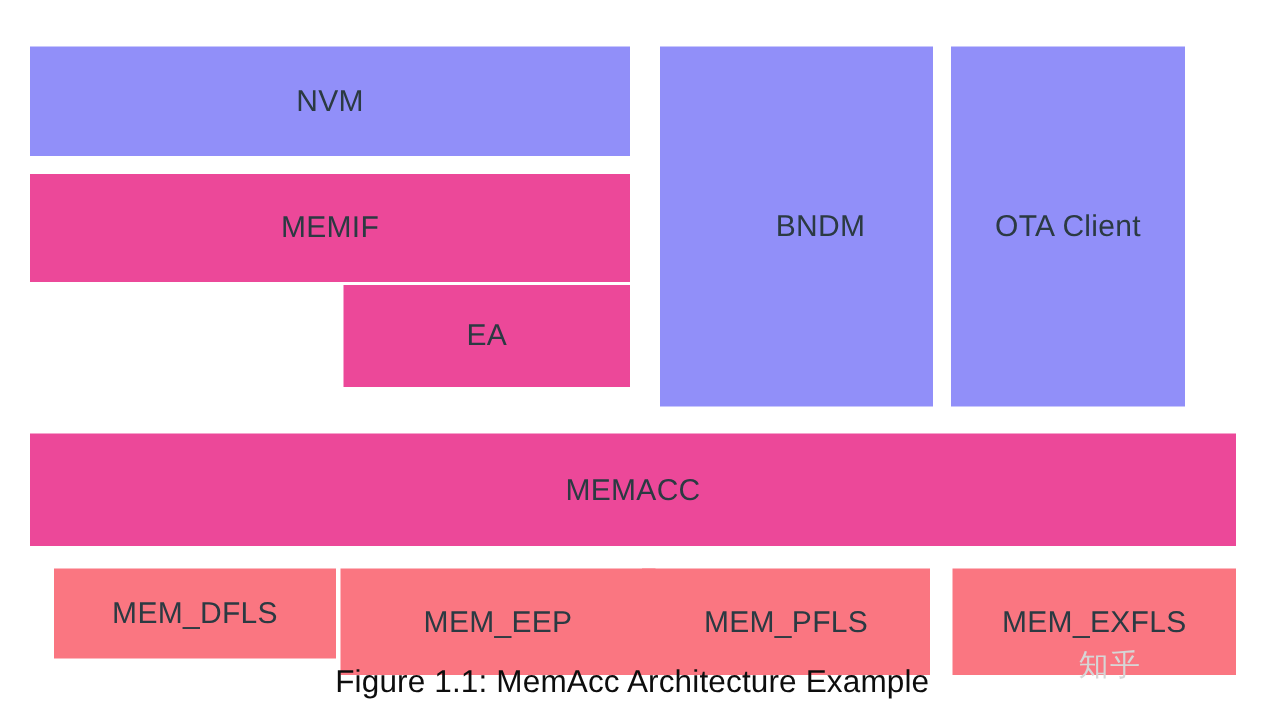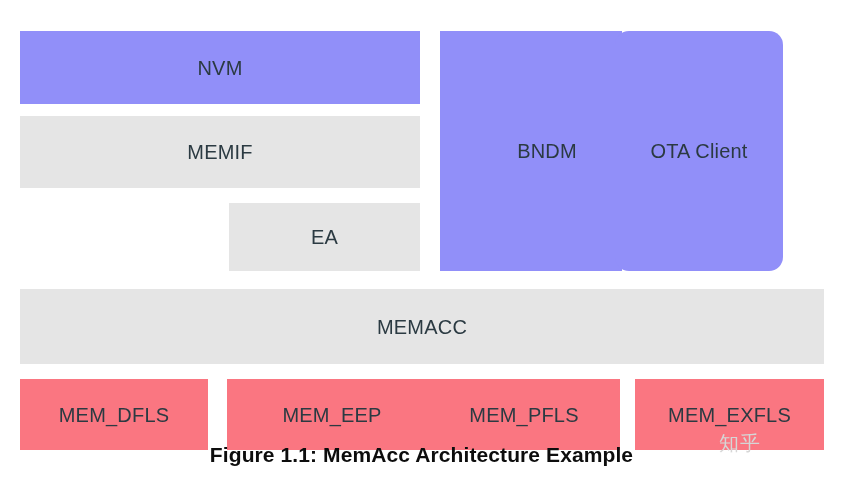--- a/index.html
+++ b/index.html
@@ -27,51 +27,51 @@
     font-family: "Liberation Sans", sans-serif;
     font-size: 20px;
     font-weight: 400;
     letter-spacing: 0.2px;
     line-height: 1;
     text-align: center;
     user-select: none;
     margin-top: 16px;
   }
   .block.purple { background: #918ff9; }
-  .block.green  { background: #e5e5e5; }
+  .block.green  { background: #ec4899; }
   .block.pink   { background: #fa7681; }
 
   
   #blk-nvm       { left: 20px;  top: 15px;  width: 400px; height: 73px; }
   #blk-memif     { left: 20px;  top: 100px; width: 400px; height: 72px; }
   #blk-fee       { left: 20px;  top: 187px; width: 187px; height: 68px; }
-  #blk-ea        { left: 229px; top: 187px; width: 191px; height: 68px; }
+  #blk-ea        { left: 229px; top: 174px; width: 191px; height: 68px; }
 
   
   #blk-bndm      { left: 440px; top: 15px;  width: 182px; height: 240px; padding-left: 32px; }
-  #blk-ota       { left: 615px; top: 15px;  width: 168px; height: 240px; border-radius: 14px; }
+  #blk-ota       { left: 634px; top: 15px;  width: 156px; height: 240px; }
 
   
   #blk-memacc    { left: 20px;  top: 273px; width: 804px; height: 75px; }
 
   
-  #blk-mem-dfls  { left: 20px;  top: 363px; width: 188px; height: 71px; }
+  #blk-mem-dfls  { left: 36px;  top: 363px; width: 188px; height: 60px; }
   #blk-mem-eep   { left: 227px; top: 363px; width: 210px; height: 71px; }
   #blk-mem-pfls  { left: 428px; top: 363px; width: 192px; height: 71px; }
   #blk-mem-exfls { left: 635px; top: 363px; width: 189px; height: 71px; }
 
   #figure-caption {
     position: absolute;
     left: 0;
     top: 443px;
     width: 843px;
     text-align: center;
     font-family: "Liberation Sans", sans-serif;
     font-size: 21px;
-    font-weight: bold;
+    font-weight: normal;
     color: #0d0d0d;
     letter-spacing: 0.1px;
     user-select: none;
   }
   #watermark {
     position: absolute;
     left: 640px;
     top: 430px;
     width: 200px;
     display: flex;

